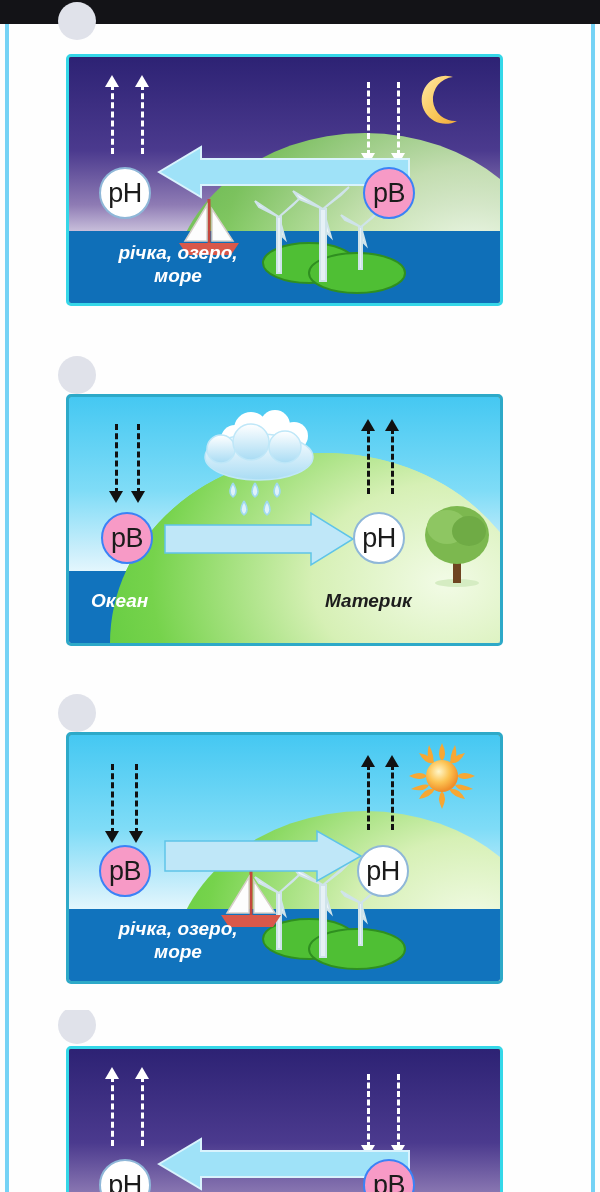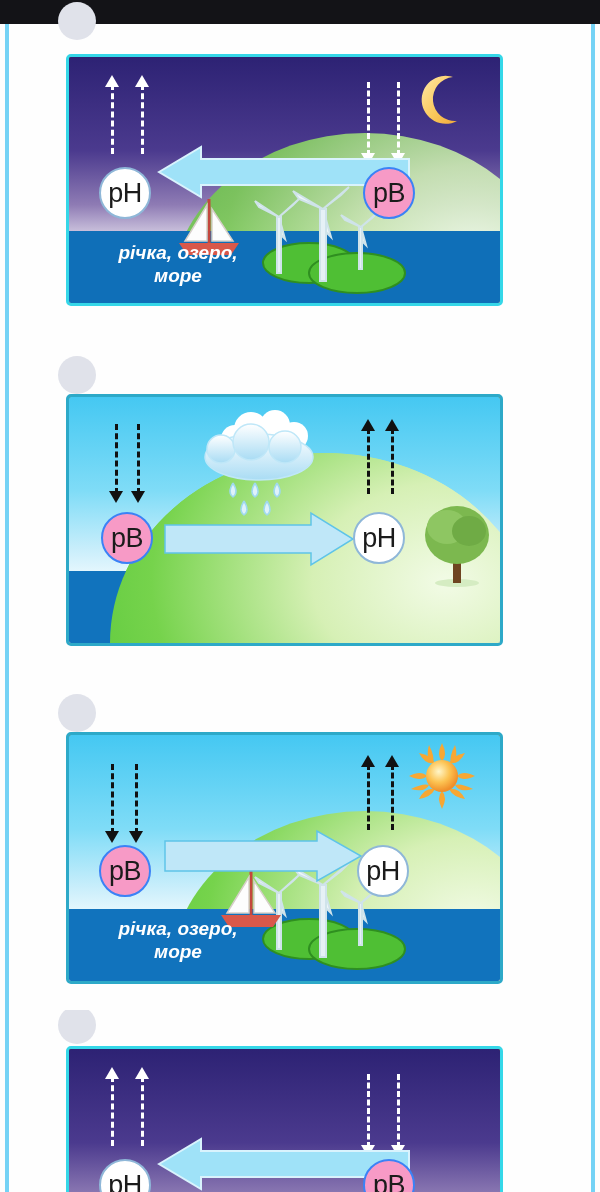--- a/index.html
+++ b/index.html
@@ -334,20 +334,26 @@
           <svg viewBox="0 0 82 86" width="82" height="86">
             <ellipse cx="40" cy="82" rx="22" ry="4" fill="#d5ecc2"></ellipse>
             <path d="M36 82 L36 58 L44 58 L44 82 Z" fill="#6e4420"></path>
             <path d="M40 60 L24 44 M40 60 L56 44 M40 58 L40 40 M40 60 L30 46 M40 60 L50 46" stroke="#7d4d25" stroke-width="4" fill="none" stroke-linecap="round"></path>
             <ellipse cx="40" cy="34" rx="32" ry="29" fill="#7cb84f"></ellipse>
             <ellipse cx="30" cy="26" rx="20" ry="17" fill="#8ec662"></ellipse>
             <ellipse cx="52" cy="30" rx="17" ry="15" fill="#6fab45"></ellipse>
           </svg>
         </div>
 
+        <div class="caption water" style="left:22px;top:192px;width:150px;text-align:left;z-index:6">
+          <div>Океан</div>
+        </div>
+        <div class="caption land-lbl" style="left:256px;top:192px;width:170px;z-index:6">
+          <div>Материк</div>
+        </div>
       </div>
     </div>
 
     <div class="feed-item" style="top:648px;height:330px">
       <div class="avatar" style="top:22px"></div>
 
       <div class="panel" style="top:60px">
         <div class="sky day"></div>
         <div class="land day"></div>
         <div class="ocean"></div>

